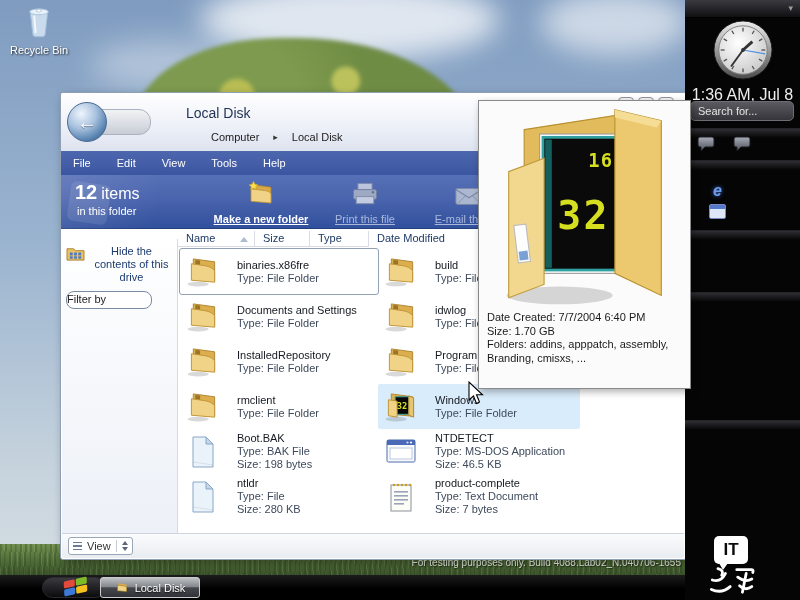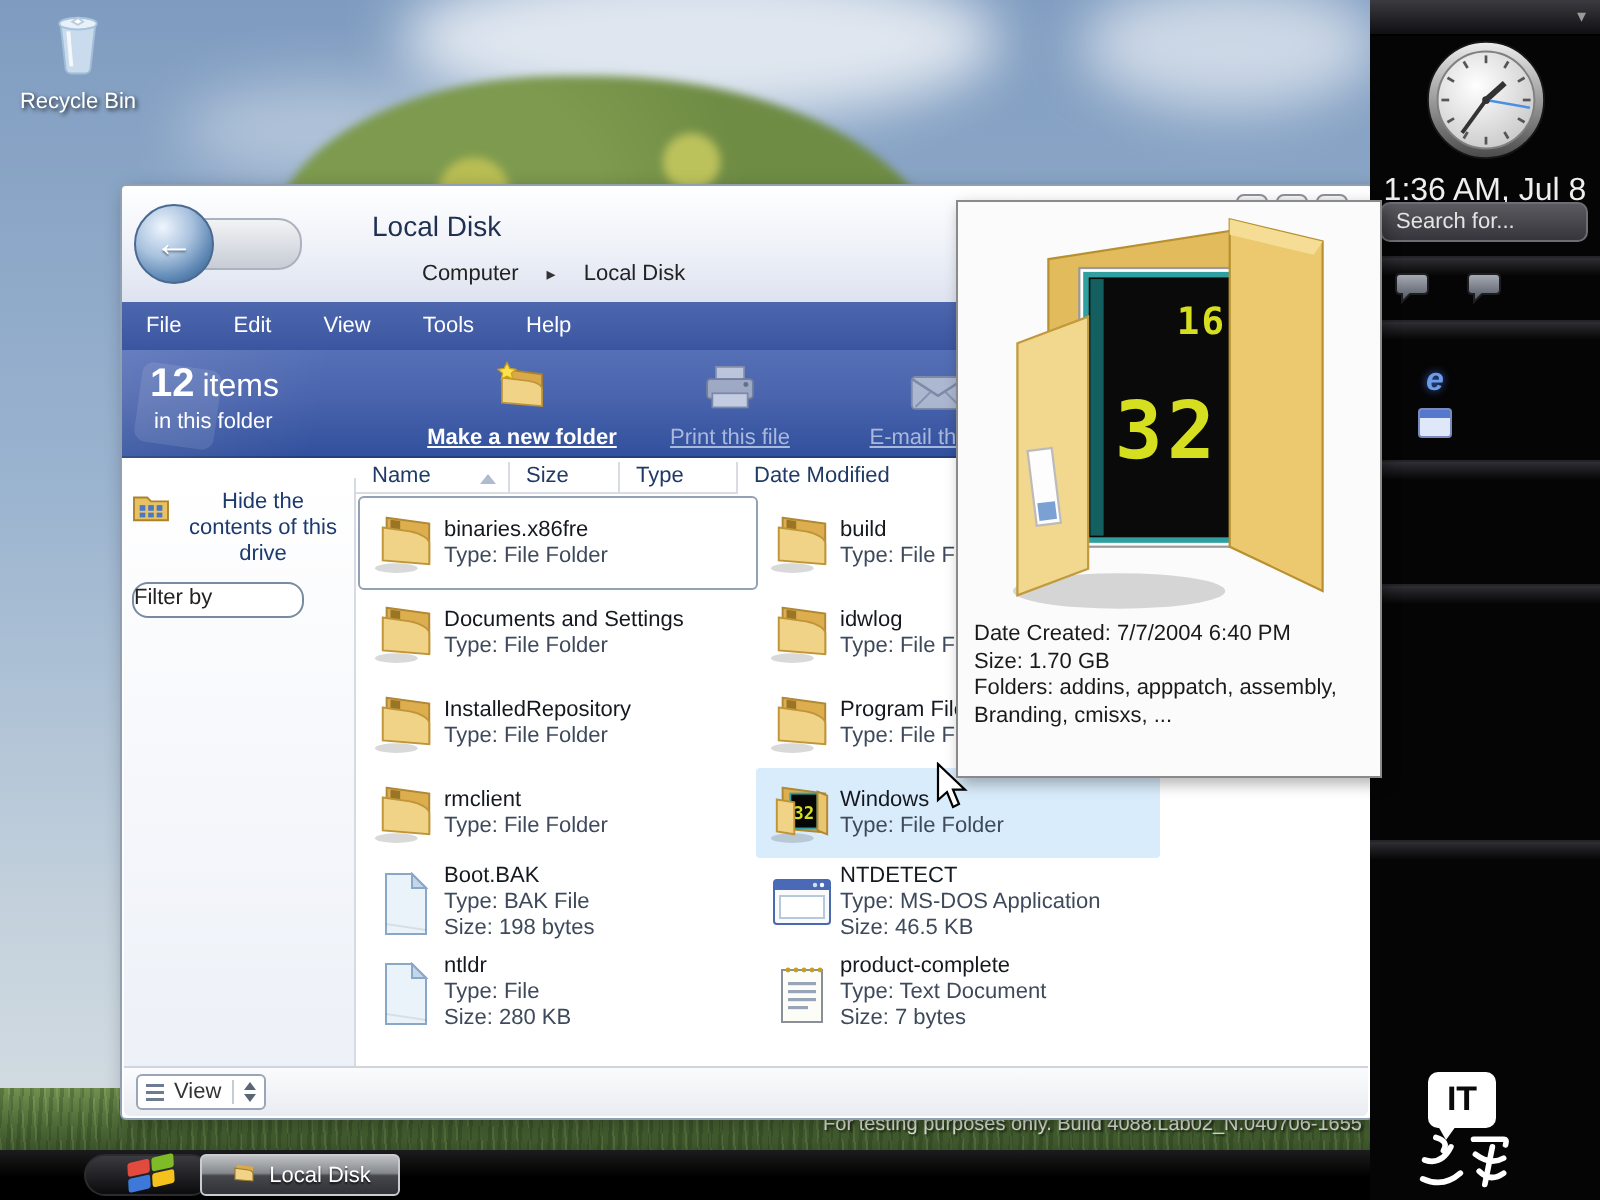--- a/index.html
+++ b/index.html
@@ -73,21 +73,21 @@
     border:1px solid #7a8aa0;border-radius:8px;font-size:11px;color:#222;padding:1px 0 0 0;}
   .listhead{position:absolute;left:116px;top:2px;height:16px;display:flex;font-size:11px;color:#1f3a66;}
   .col-h{border-right:1px solid #d9dde3;border-bottom:1px solid #d9dde3;padding:1px 4px 0 8px;position:relative;}
   .col-h:nth-child(1){width:64px;}
   .col-h:nth-child(2){width:42px;}
   .col-h:nth-child(3){width:46px;}
   .col-h:nth-child(4){width:110px;border-right:none;border-bottom:none;}
   .sort-asc{position:absolute;right:6px;top:6px;width:0;height:0;border-left:4px solid transparent;
     border-right:4px solid transparent;border-bottom:5px solid #aebccf;}
   .file-grid{position:absolute;left:118px;top:20px;display:grid;grid-template-columns:198px 202px;grid-auto-rows:45px;}
-  .tile{display:flex;align-items:center;gap:0;padding:2px 4px;box-sizing:border-box;border-radius:2px;}
+  .tile{display:flex;align-items:center;gap:15px;padding:2px 4px;box-sizing:border-box;border-radius:2px;}
   .tile.selected{outline:1px solid #93a1b5;background:#fff;}
   .tile.hover{background:#d9ecfb;}
   .tile .tile-icon{width:38px;flex:0 0 38px;display:flex;justify-content:center;align-items:center;}
   .tile-name{font-size:11px;color:#15191f;line-height:13px;}
   .tile-type,.tile-size{font-size:11px;color:#3e4a5c;line-height:13px;}
   .bottombar{position:absolute;left:1px;top:440px;width:622px;height:24px;border-radius:0 0 3px 3px;
     background:linear-gradient(180deg,#fafbfc,#e9ecf1);border-top:1px solid #d0d5dd;}
   .viewbtn{position:absolute;left:6px;top:3px;height:16px;display:flex;align-items:center;gap:5px;
     background:#fff;border:1px solid #9aa6b5;border-radius:3px;padding:0 4px;font-size:11px;color:#333;}
   .viewbtn .glyph{display:inline-block;width:9px;height:9px;

